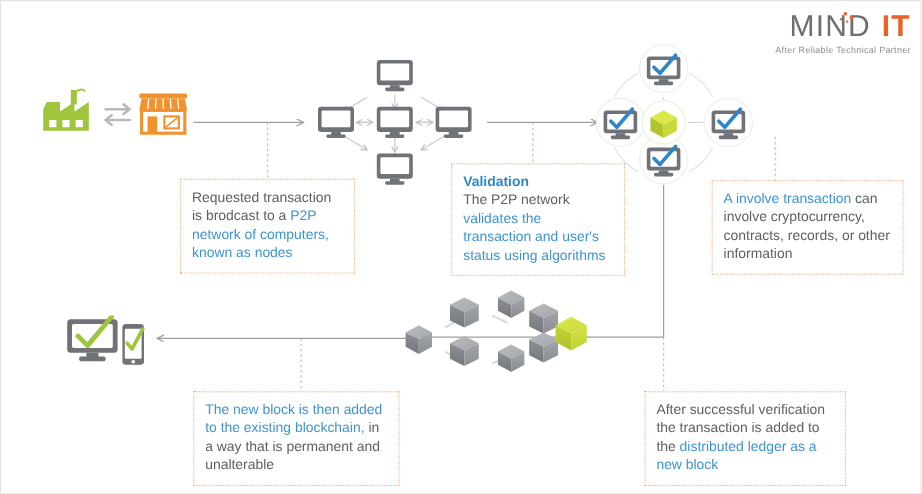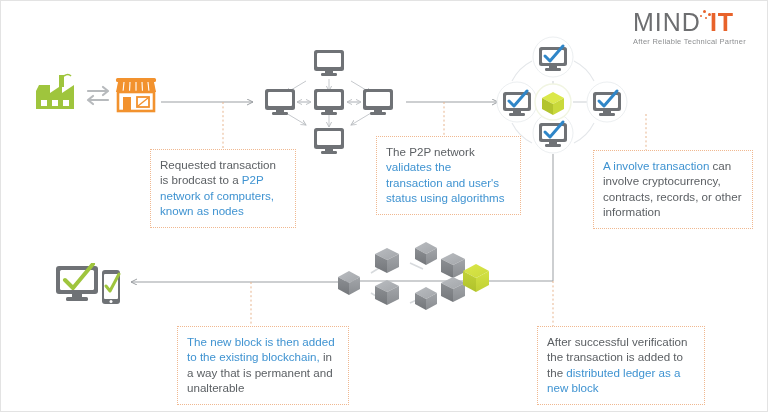--- a/index.html
+++ b/index.html
@@ -8,21 +8,21 @@
     position:relative;
     width:768px;height:412px;
     background:#ffffff;
     border:1px solid #e3e3e3;
     box-sizing:border-box;
     overflow:hidden;
   }
   #svg-layer{position:absolute;left:0;top:0;width:768px;height:412px;}
 
   
-  #logo{position:absolute;left:632px;top:8px;width:126px;text-align:left;}
+  #logo{position:absolute;left:632px;top:8px;width:126px;text-align:right;}
   .logo-word{
     font-family:"Liberation Sans","DejaVu Sans",sans-serif;
     font-size:25px;letter-spacing:1px;line-height:27px;
     white-space:nowrap;
   }
   .logo-mind{color:#6d6e70;font-weight:400;}
   .logo-it{color:#e8622a;font-weight:700;}
   .logo-tag{
     color:#8d8f91;font-size:7.5px;letter-spacing:.25px;
     margin-top:1px;white-space:nowrap;
@@ -360,28 +360,28 @@
       <path d="M6 17 L10 22 L19 5" stroke="#9fc53d" stroke-width="3" fill="none" stroke-linecap="round" stroke-linejoin="round"></path>
     </svg>
   </div>
 
 
   <div class="caption" style="left:149px;top:148px;width:146px;">
     <span>Requested transaction is brodcast to a </span><span class="hl">P2P network of computers, known as nodes</span>
   </div>
 
   <div class="caption" style="left:375px;top:135px;width:145px;">
-    <span>The P2P network </span><span class="hl">validates the transaction and user's status using algorithms</span>
+    <span class="head">Validation</span><span>The P2P network </span><span class="hl">validates the transaction and user's status using algorithms</span>
   </div>
 
   <div class="caption" style="left:592px;top:149px;width:160px;">
     <span class="hl">A involve transaction</span><span> can involve cryptocurrency, contracts, records, or other information</span>
   </div>
 
   <div class="caption" style="left:536px;top:325px;width:168px;">
     <span>After successful verification the transaction is added to the </span><span class="hl">distributed ledger as a new block</span>
   </div>
 
-  <div class="caption" style="left:176px;top:325px;width:172px;">
+  <div class="caption" style="left:160px;top:325px;width:172px;">
     <span class="hl">The new block is then added to the existing blockchain,</span><span> in a way that is permanent and unalterable</span>
   </div>
 
 </div>
 
 </body></html>

